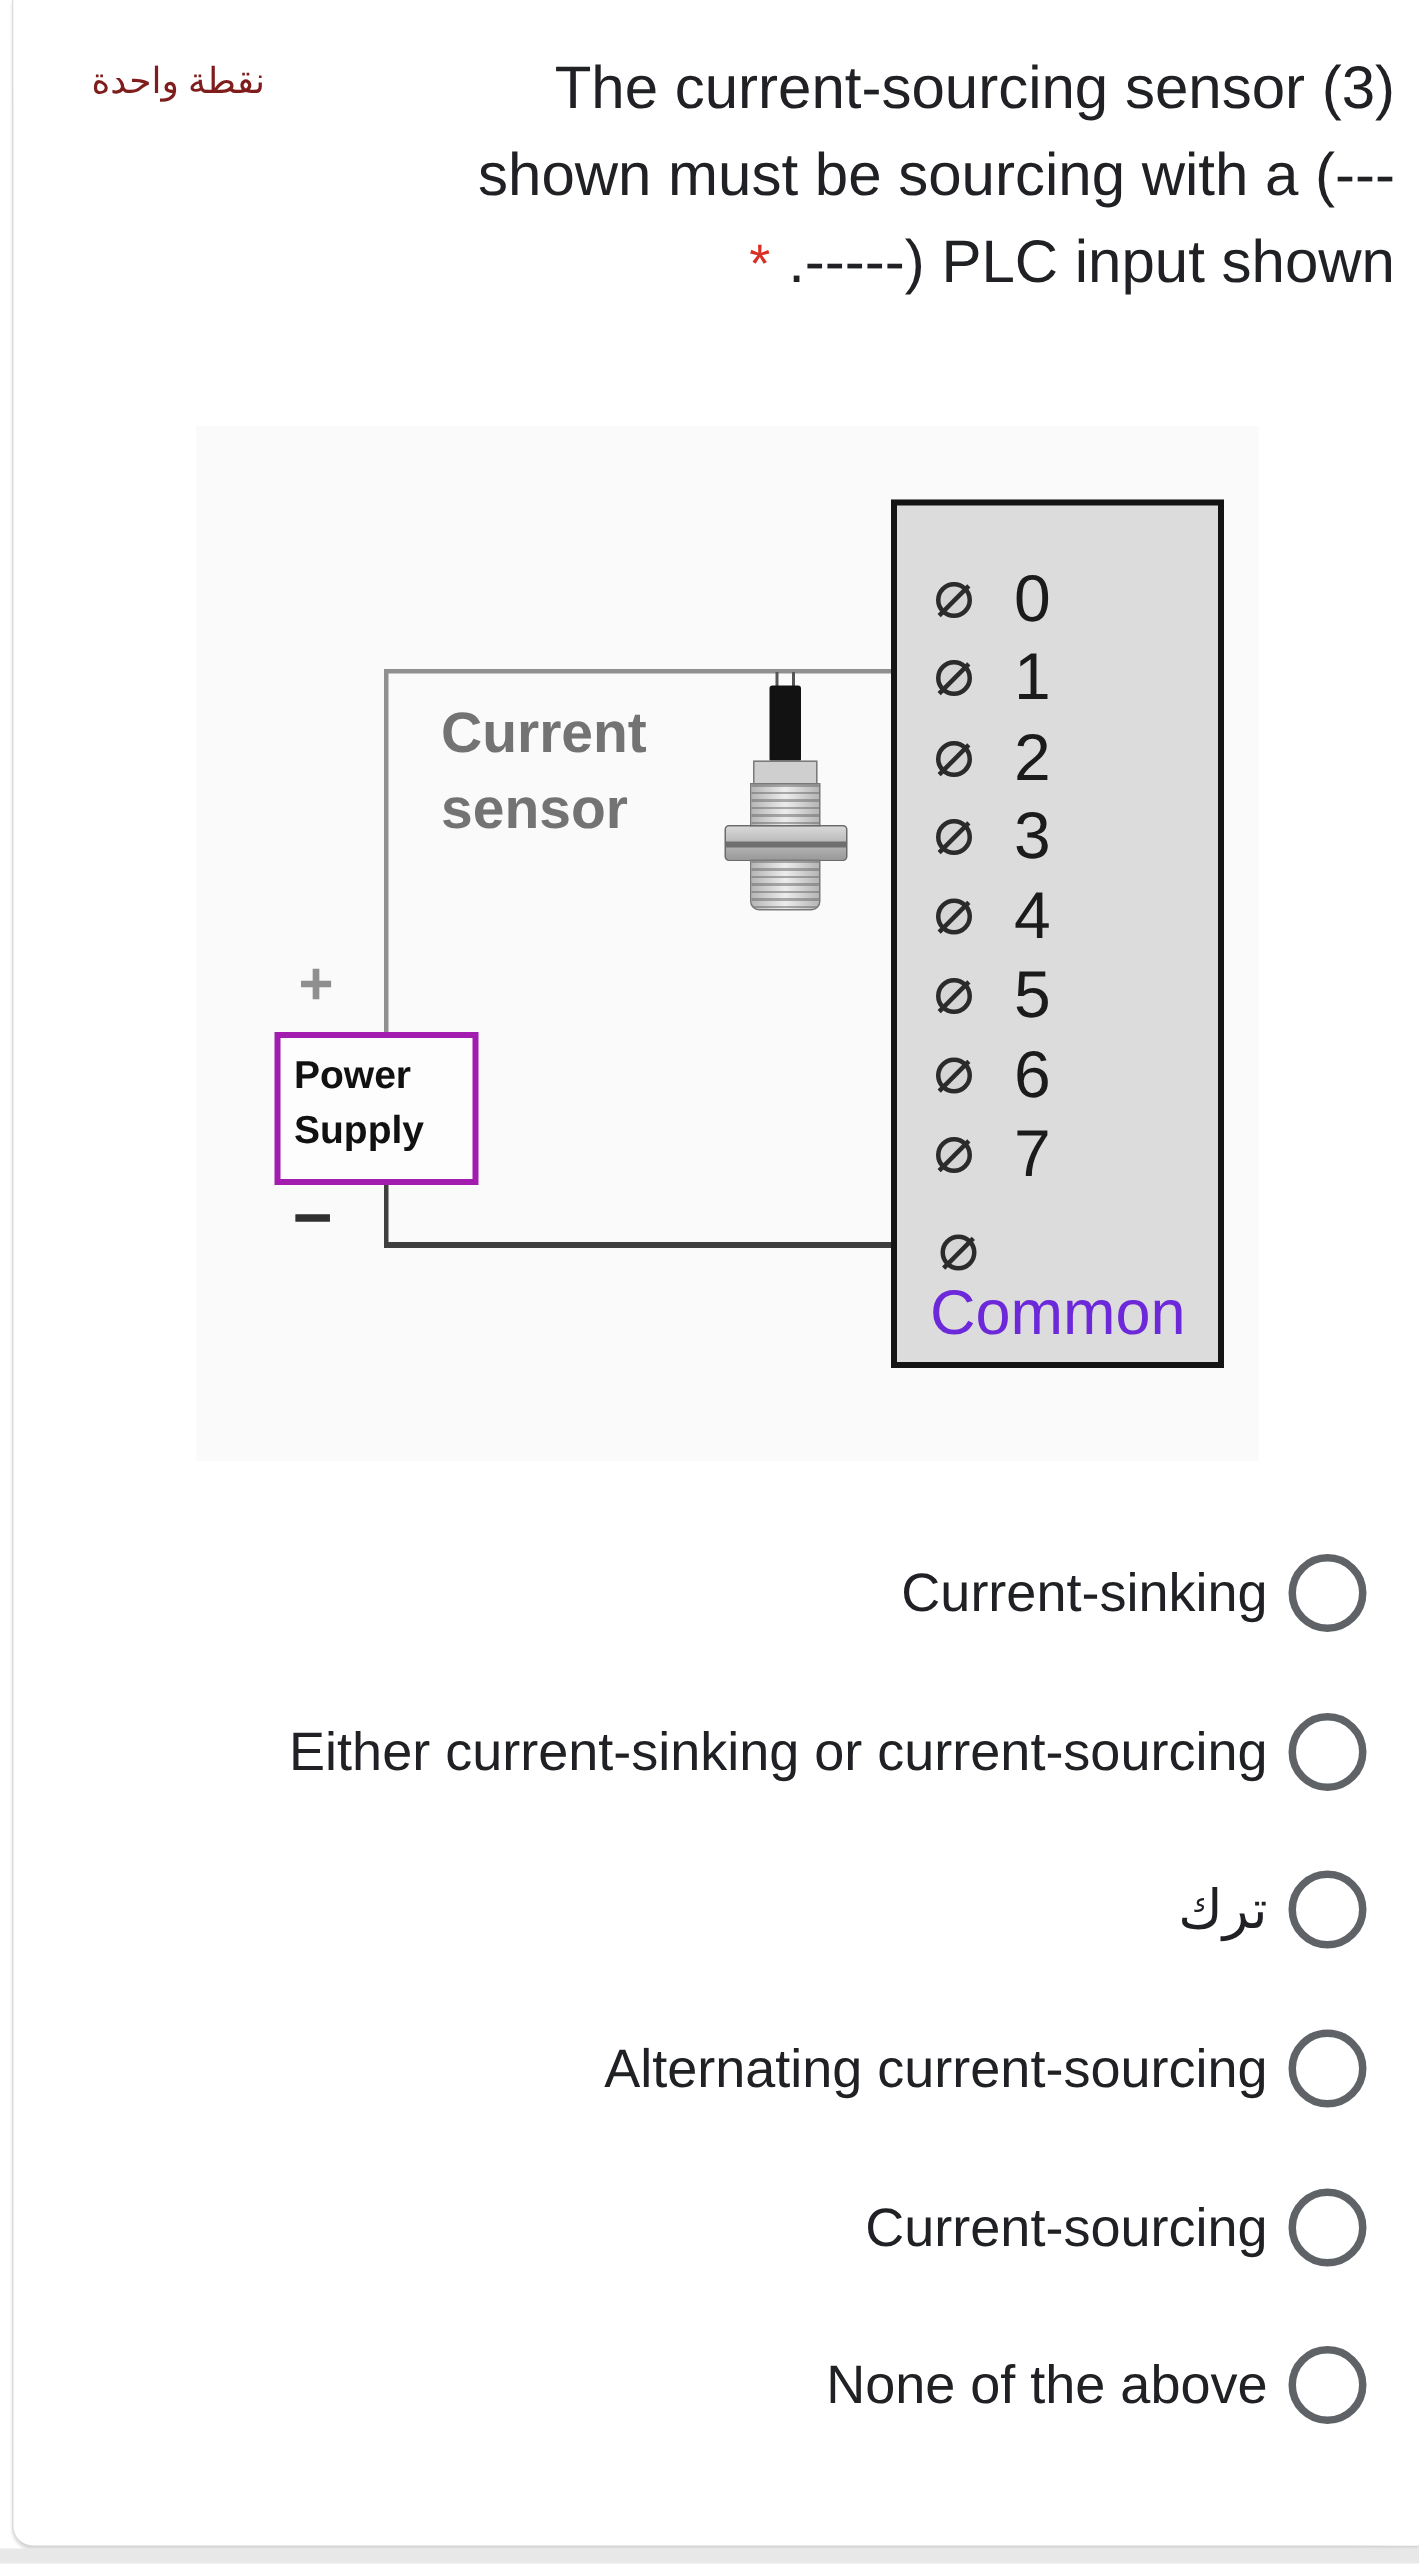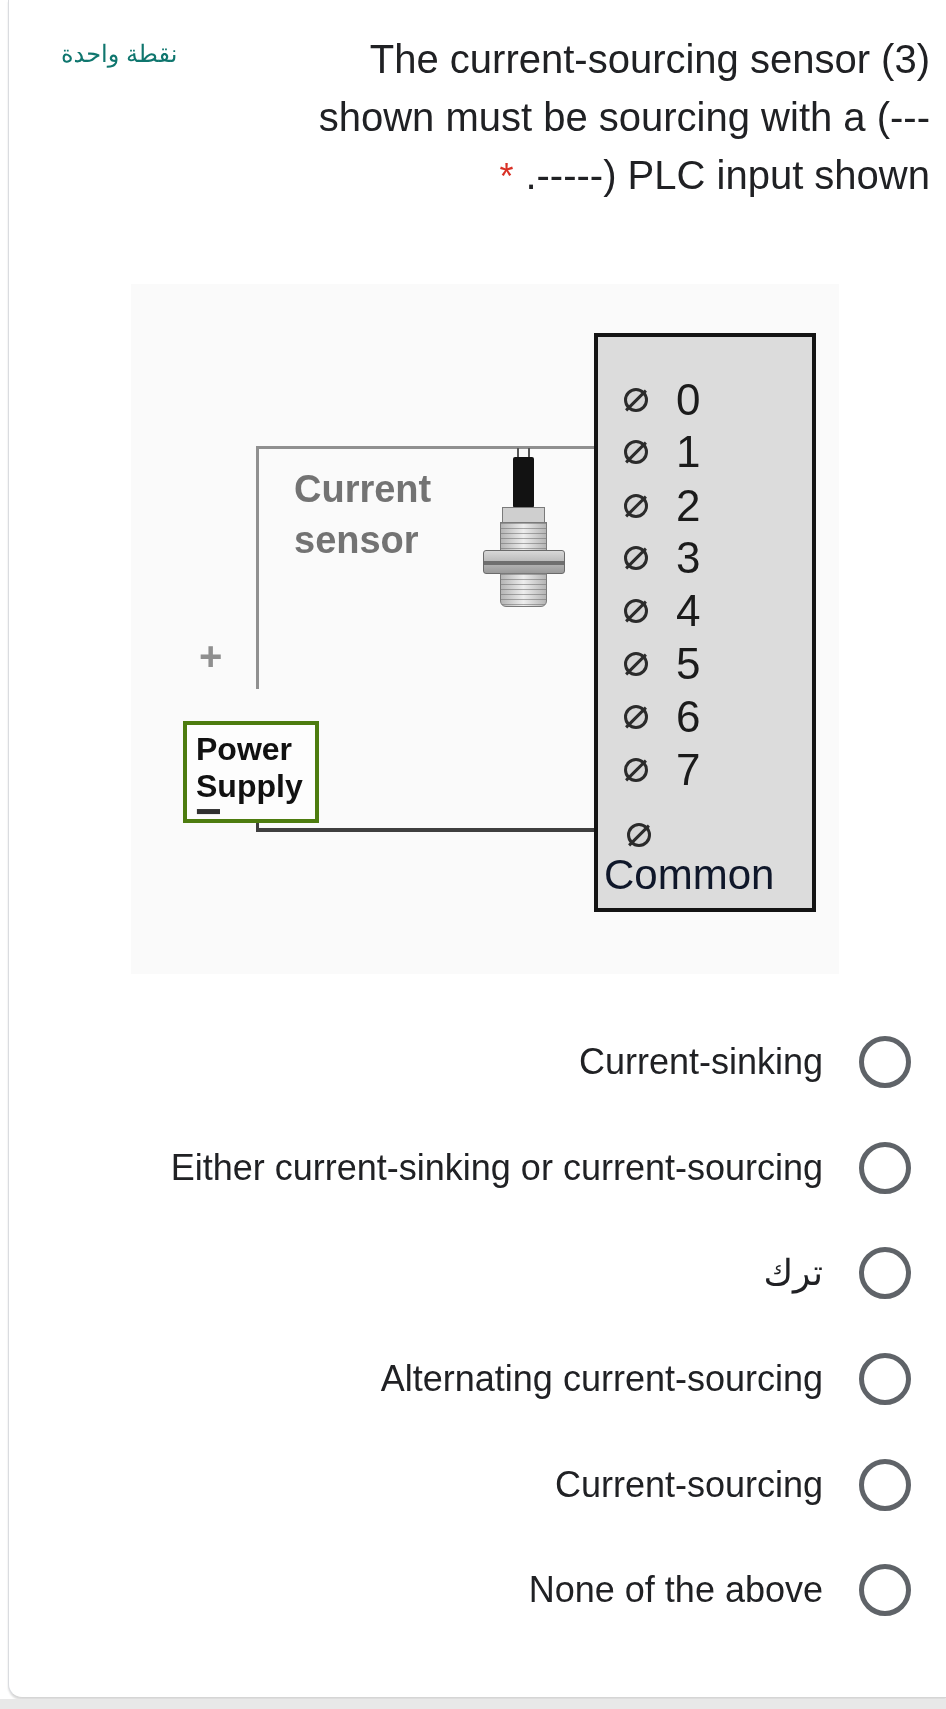--- a/index.html
+++ b/index.html
@@ -11,21 +11,21 @@
     position:absolute;left:8px;top:0;width:938px;height:1698px;background:#ffffff;
     border-left:1px solid #dadce0;border-bottom:1px solid #d5d5d5;
     border-bottom-left-radius:14px;box-shadow:0 2px 2px rgba(0,0,0,.14);
     box-sizing:border-box;
   }
   .bottom-strip{
     position:absolute;left:0;top:1699px;width:946px;height:10px;background:#e8e8e8;
   }
   
   .points{
-    position:absolute;left:52px;top:40px;font-size:24px;color:#0f766e;direction:rtl;
+    position:absolute;left:52px;top:40px;font-size:24px;color:#7f1d1d;direction:rtl;font-family:Liberation Serif, serif;
   }
   .question{
     position:absolute;top:30px;right:0;left:0;padding-right:16px;
     text-align:right;font-size:40px;line-height:58px;color:#202124;
   }
   .req{color:#d93025;font-size:36px;}
   .qline3-text{margin-left:12px;}
   
   .diagram{
     position:absolute;left:122px;top:284px;width:708px;height:690px;background:#fafafa;
@@ -33,22 +33,22 @@
   .wire{position:absolute;background:#909090;}
   .wire.dark{background:#3f3f3f;}
   .plus-sign{
     position:absolute;left:68px;top:350px;font-size:40px;font-weight:700;color:#8f8f8f;
   }
   .minus-sign{
     position:absolute;left:64px;top:500px;font-size:46px;font-weight:700;color:#303030;
   }
   .power-box{
     position:absolute;left:52px;top:404px;width:136px;height:102px;background:#fdfdfd;
-    border:4px solid #4d7c0f;box-sizing:border-box;padding:6px 0 0 9px;
-    font-size:32px;font-weight:700;line-height:37px;color:#111;margin-top:33px;
+    border:4px solid #a21caf;box-sizing:border-box;padding:6px 0 0 9px;
+    font-size:26px;font-weight:700;line-height:37px;color:#111;
   }
   .sensor-label{
     position:absolute;left:163px;top:180px;font-size:38px;font-weight:700;
     line-height:51px;color:#737373;
   }
   
   .lead{position:absolute;width:2px;height:11px;top:164px;background:#555;}
   .cable{position:absolute;left:382px;top:173px;width:21px;height:51px;background:#121212;border-radius:2px;}
   .cap{position:absolute;left:371px;top:223px;width:43px;height:16px;background:#cfcfcf;border:1px solid #7a7a7a;box-sizing:border-box;}
   .barrel{
@@ -75,27 +75,27 @@
   .screw{
     width:18px;height:18px;border:3px solid #2b2b2b;border-radius:50%;
     position:relative;background:#d6d6d6;flex:0 0 auto;
   }
   .screw::after{
     content:"";position:absolute;left:-5px;right:-5px;top:50%;margin-top:-1.5px;height:3px;
     background:#2b2b2b;transform:rotate(-45deg);
   }
   .tnum{font-size:44px;color:#1b1b1b;margin-left:28px;}
   .screw.common{position:absolute;left:29px;top:486px;}
-  .common-label{position:absolute;left:6px;top:514px;font-size:42px;color:#0f172a;}
+  .common-label{position:absolute;left:22px;top:514px;font-size:42px;color:#6d28d9;}
   
   .option-row{
     position:absolute;left:0;right:0;height:60px;display:flex;align-items:center;
     justify-content:flex-end;padding-right:35px;
   }
-  .option-label{font-size:36px;color:#202124;margin-right:36px;direction:rtl;unicode-bidi:plaintext;}
+  .option-label{font-size:36px;color:#202124;margin-right:14px;direction:rtl;unicode-bidi:plaintext;}
   .radio{
     width:42px;height:42px;border:5px solid #5f6368;border-radius:50%;
     background:#fff;flex:0 0 auto;box-sizing:content-box;
   }
 </style>
 </head>
 <body>
 
 <div class="card">
 

